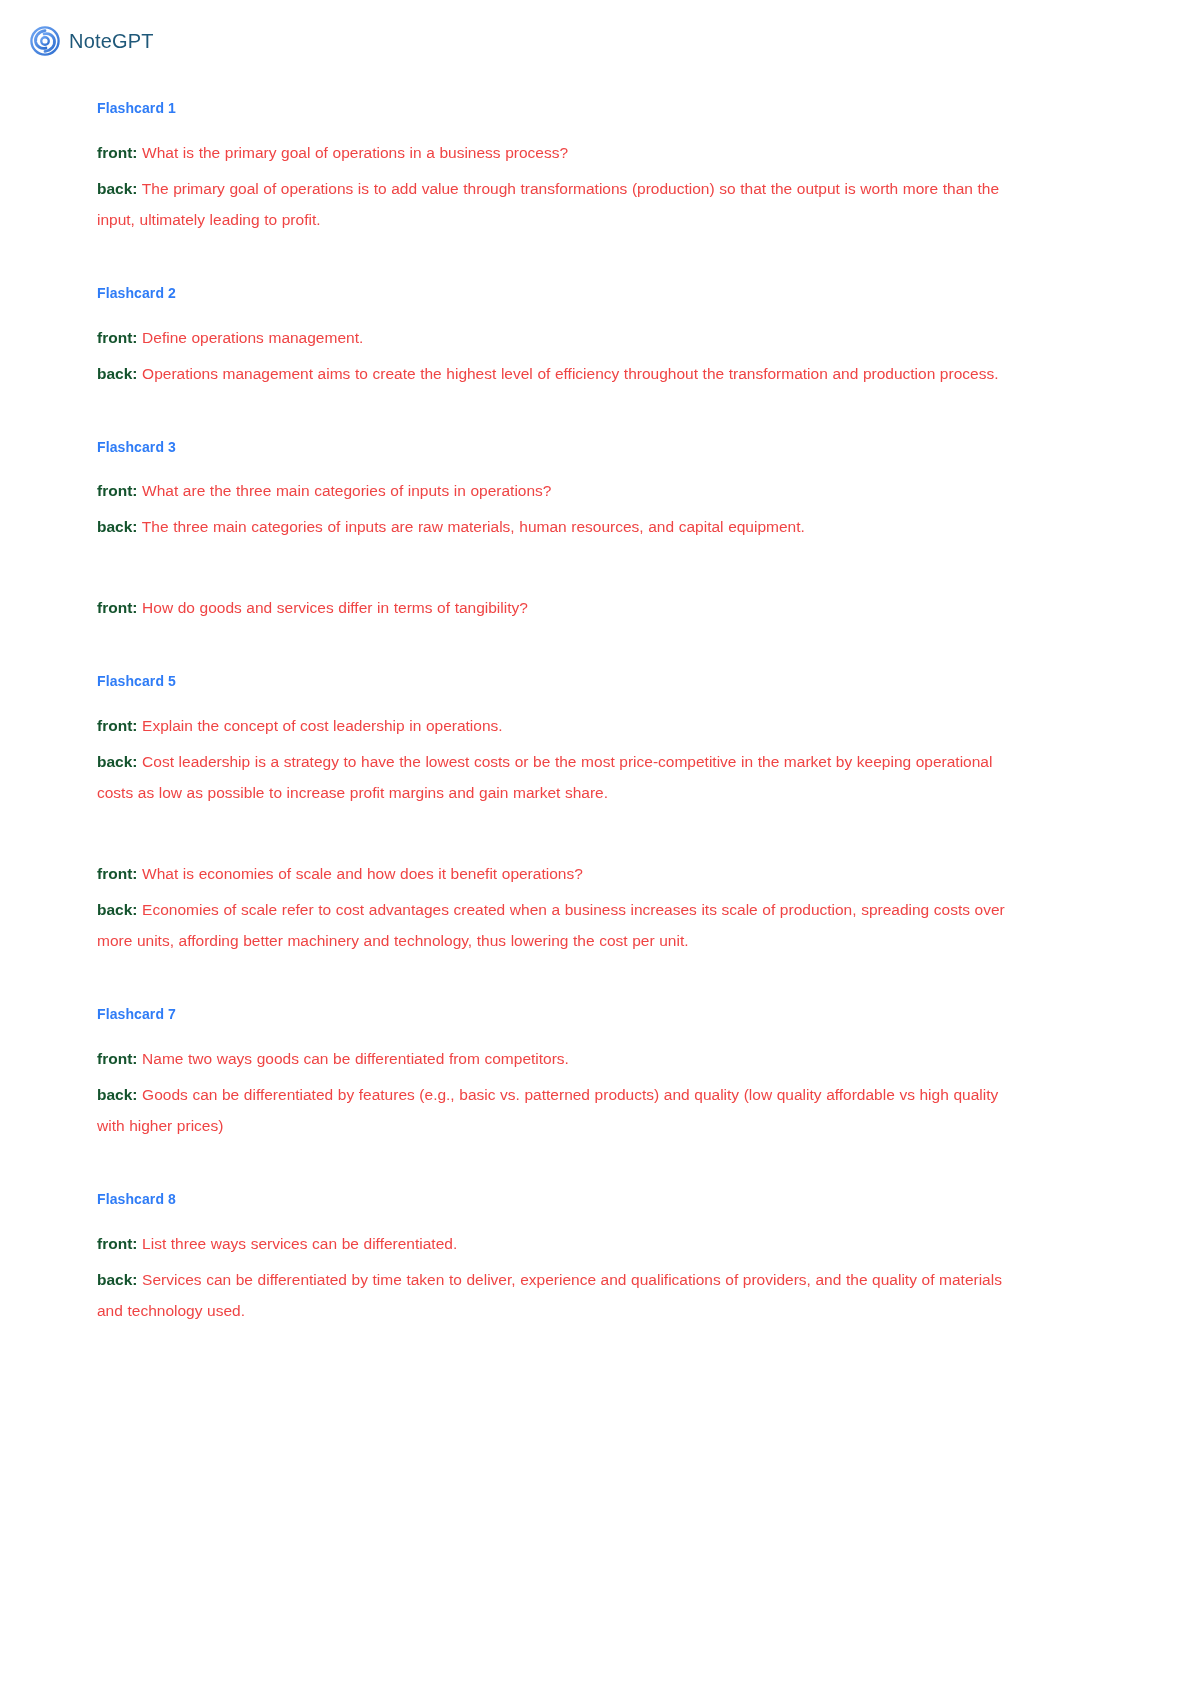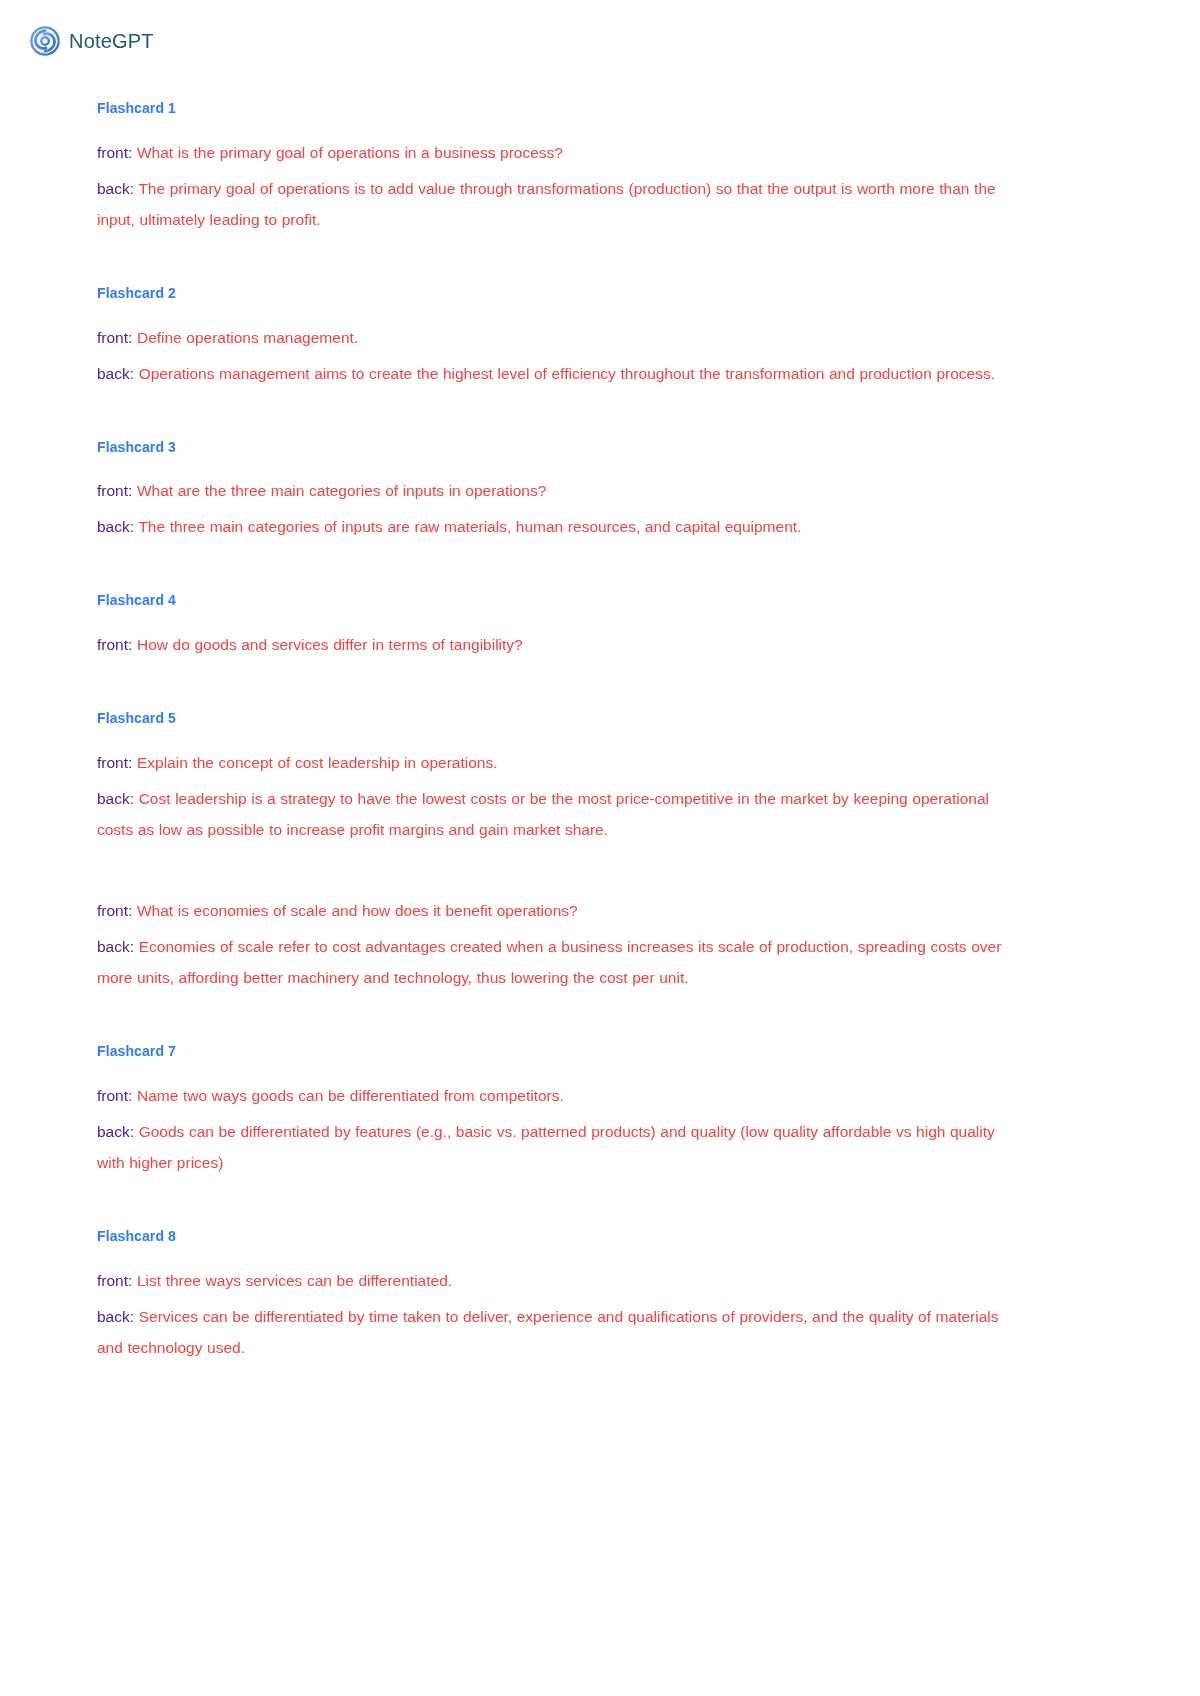--- a/index.html
+++ b/index.html
@@ -70,22 +70,22 @@
     line-height: 31px;
     color: #231f20;
     margin: 0 0 5px 0;
     text-align: left;
     word-spacing: 0.3px;
   }
   .row:last-child {
     margin-bottom: 0;
   }
   .row .lbl {
-    font-weight: 400;
-    color: #4c1d95;
+    font-weight: 700;
+    color: #14532d;
     text-align: center;
   }
   .row .txt {
     font-weight: 400;
     color: #ef4444;
   }
 </style>
 </head>
 <body>
 
@@ -121,21 +121,20 @@
       <p class="row"><span class="lbl">back:</span> <span class="txt">Operations management aims to create the highest level of efficiency throughout the transformation and production process.</span></p>
     </div>
 
     <div class="card">
       <h2 class="card-title">Flashcard 3</h2>
       <p class="row"><span class="lbl">front:</span> <span class="txt">What are the three main categories of inputs in operations?</span></p>
       <p class="row"><span class="lbl">back:</span> <span class="txt">The three main categories of inputs are raw materials, human resources, and capital equipment.</span></p>
     </div>
 
     <div class="card">
-      <h2 class="card-title">Flashcard 4</h2>
       <p class="row"><span class="lbl">front:</span> <span class="txt">How do goods and services differ in terms of tangibility?</span></p>
     </div>
 
     <div class="card">
       <h2 class="card-title">Flashcard 5</h2>
       <p class="row"><span class="lbl">front:</span> <span class="txt">Explain the concept of cost leadership in operations.</span></p>
       <p class="row"><span class="lbl">back:</span> <span class="txt">Cost leadership is a strategy to have the lowest costs or be the most price-competitive in the market by keeping operational costs as low as possible to increase profit margins and gain market share.</span></p>
     </div>
 
     <div class="card">

